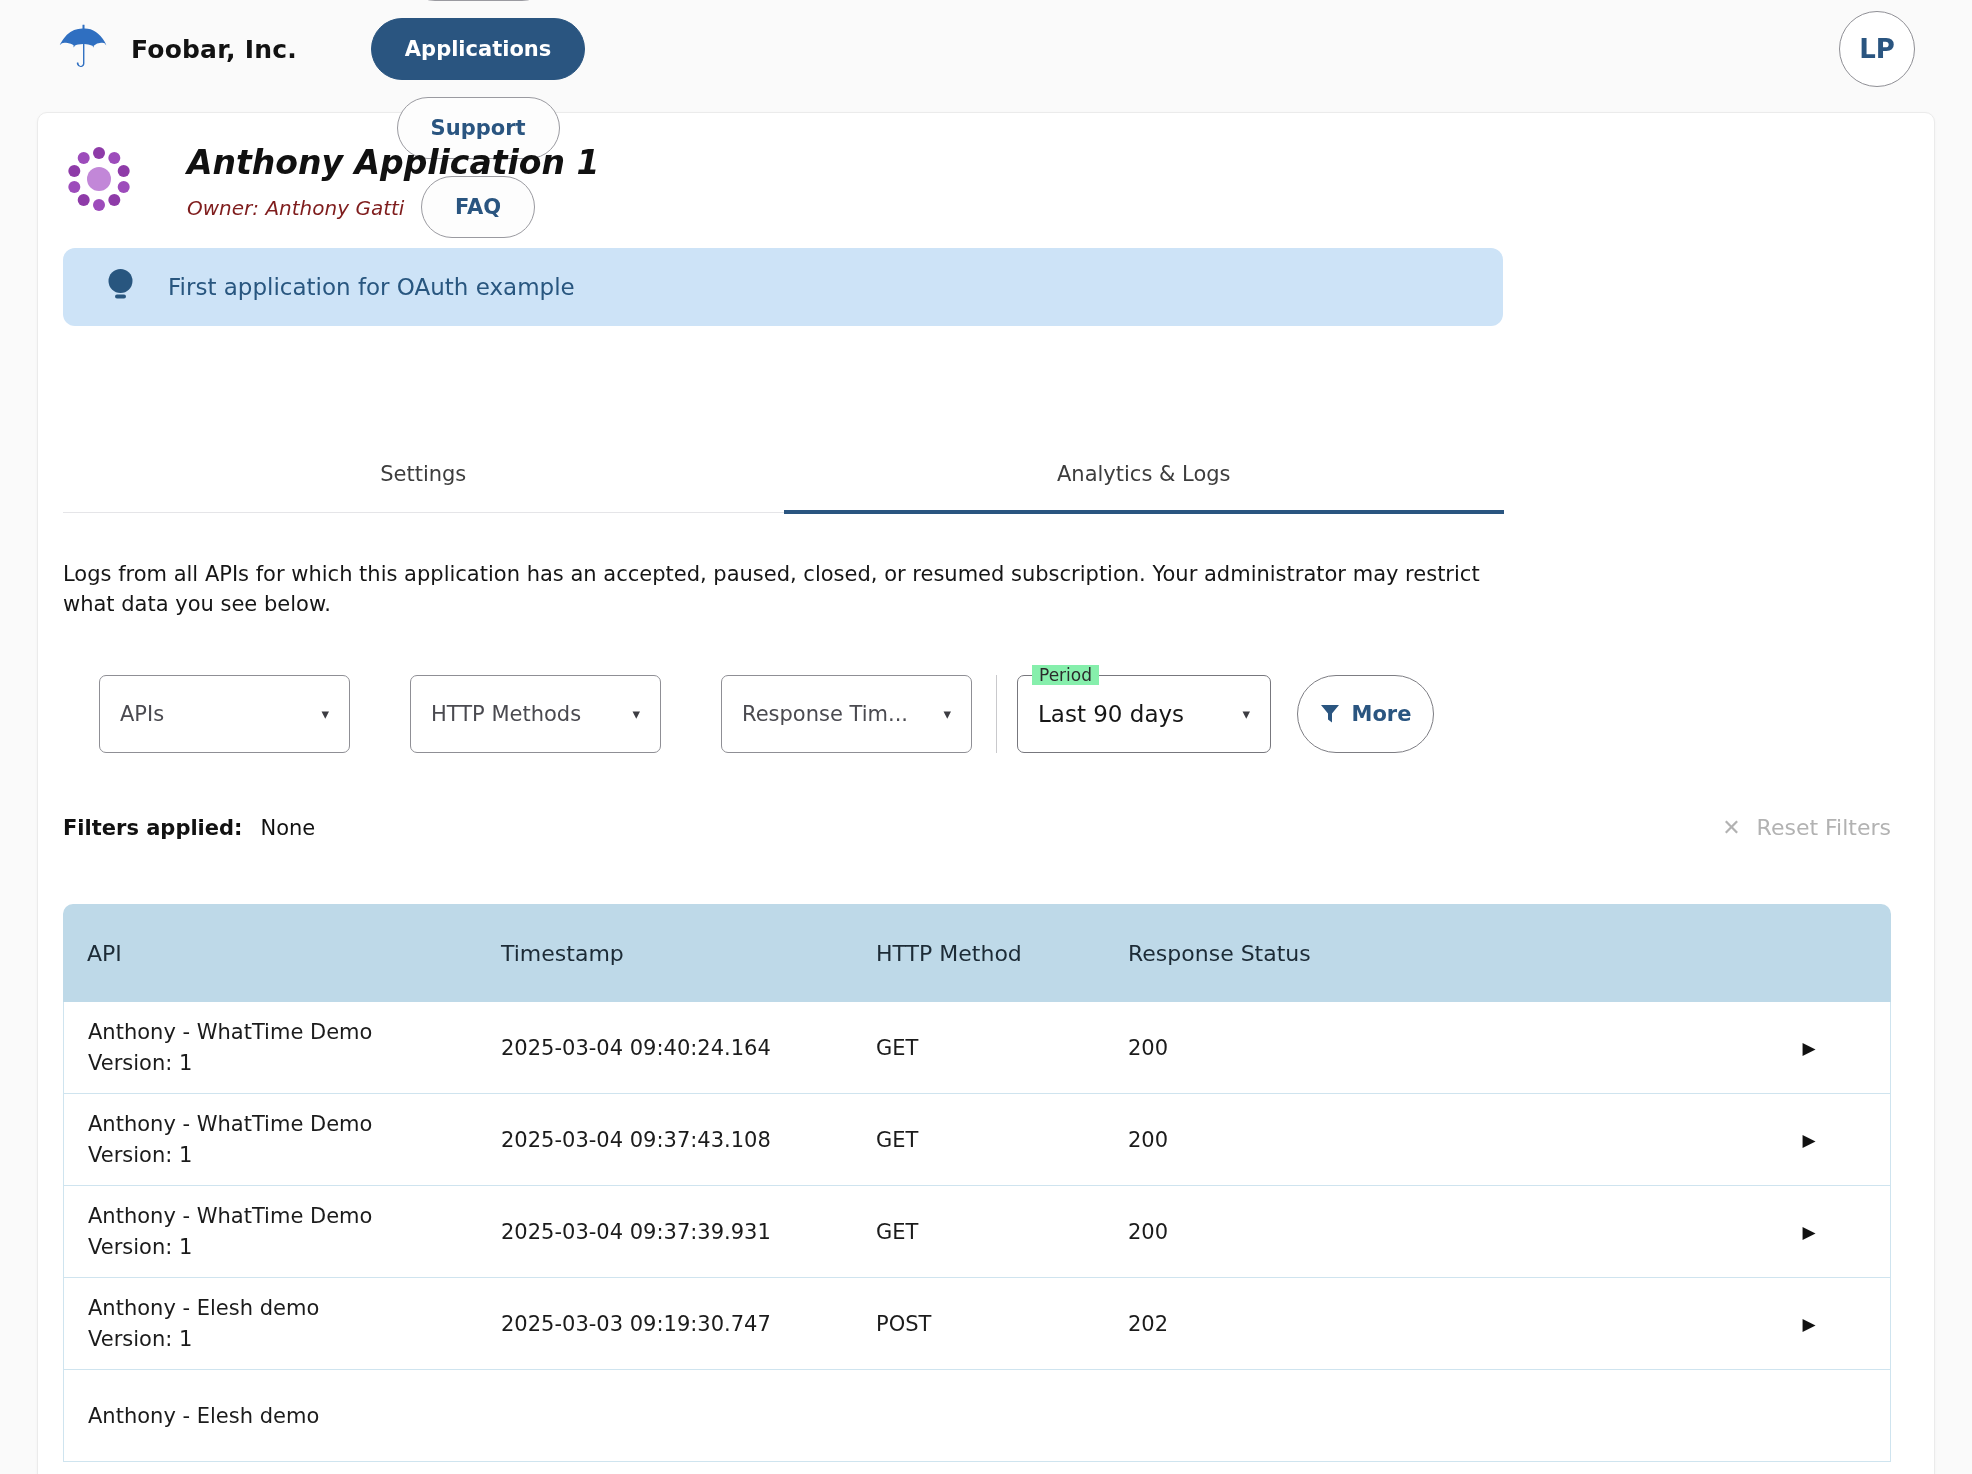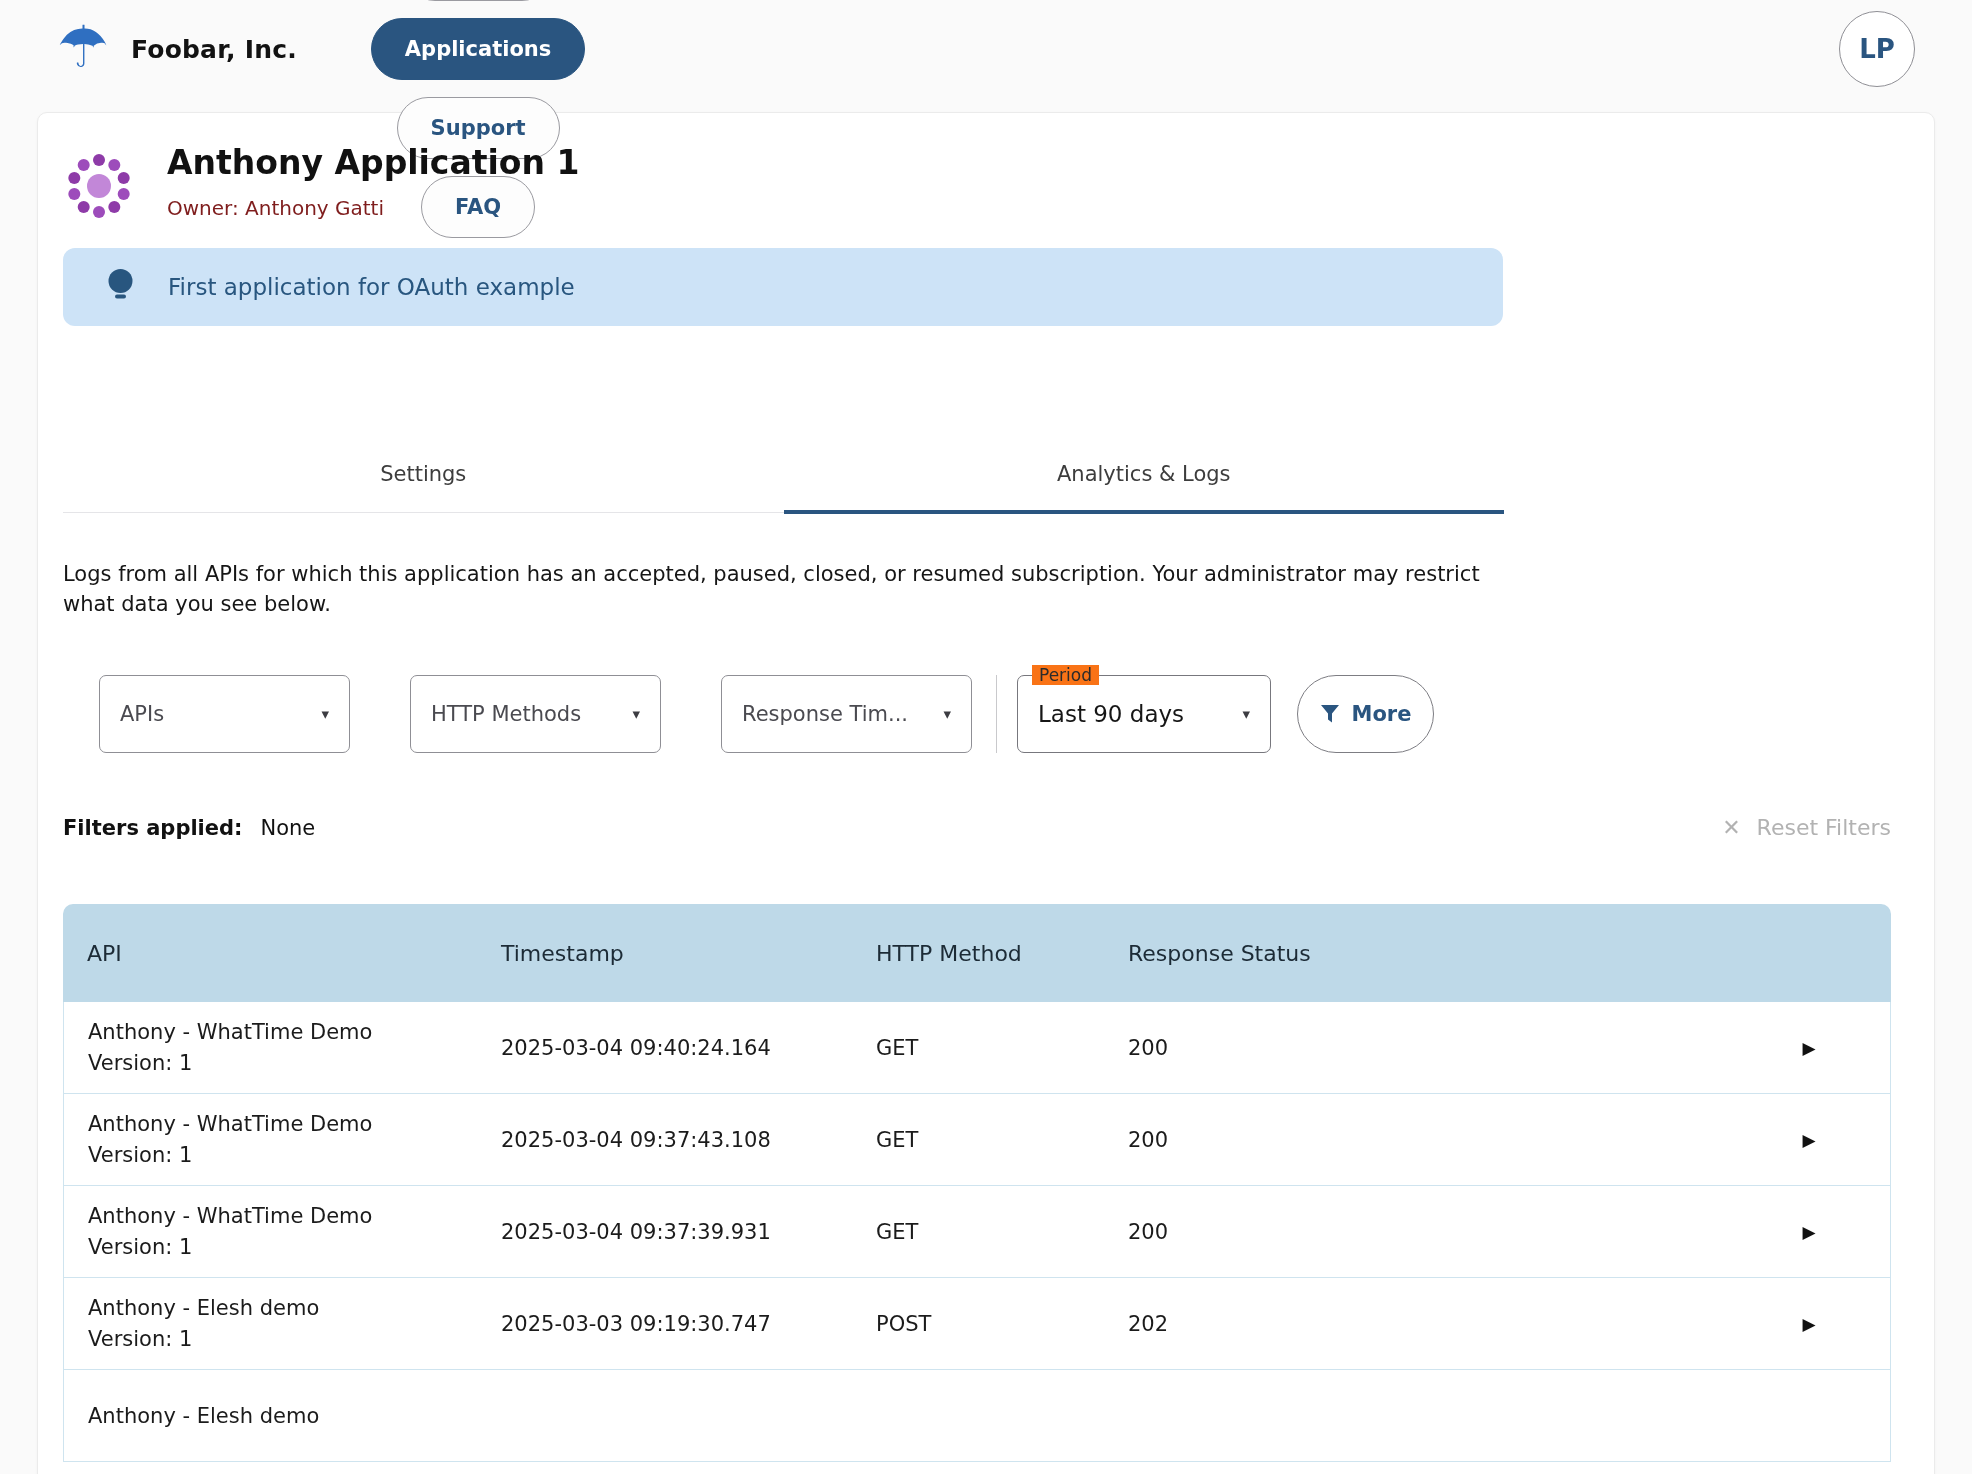--- a/index.html
+++ b/index.html
@@ -28,21 +28,21 @@
     font-size:26px; font-weight:600; display:flex; align-items:center; justify-content:center;
   }
 
   
   .card {
     margin:14px 37px 0; background:#ffffff; border:1px solid #ebebeb;
     border-radius:10px; height:1600px; padding:28px 25px 0;
     box-shadow:0 1px 3px rgba(0,0,0,.04);
   }
 
-  .app-head { display:flex; align-items:flex-end; gap:32px; }
+  .app-head { display:flex; align-items:flex-start; gap:52px;font-style:italic; }
   .app-icon { width:72px; height:72px; }
   .app-title { font-size:33px; font-weight:600; color:#111111; margin-top:2px; }
   .app-owner { font-size:20px; color:#7f1d1d; margin-top:14px; }
 
   .banner {
     margin-top:28px; width:1440px; height:78px; background:#cde3f7; border-radius:12px;
     display:flex; align-items:center; padding:0 44px; gap:34px;
   }
   .banner-text { color:#28567f; font-size:23px; font-weight:500; }
 
@@ -65,21 +65,21 @@
     font-size:21px; color:#4a4a50; cursor:pointer; margin-right:24px;margin-left:36px;
   }
   .caret { font-size:15px; color:#3c3c42; }
   .vdivider { width:1px; height:78px; background:#c9c9cc; margin:0 20px 0 0; }
   .period {
     position:relative; width:254px; height:78px; border:1px solid #77777d; border-radius:7px;
     display:flex; align-items:center; justify-content:space-between; padding:0 20px;
     margin-right:26px; cursor:pointer; background:#fff;
   }
   .period-legend {
-    position:absolute; top:-11px; left:14px; background:#f97316; padding:0 7px;
+    position:absolute; top:-11px; left:14px; background:#86efac; padding:0 7px;
     font-size:17px; color:#2b2b2b;
   }
   .period-value { font-size:23px; color:#161616; }
   .btn-more {
     width:137px; height:78px; border-radius:39px; border:1px solid #7d7d83; background:#fff;
     color:#2a5580; font-size:21px; font-weight:600; display:flex; align-items:center;
     justify-content:center; gap:12px; cursor:pointer; margin-right:24px;
     font-family:"DejaVu Sans", sans-serif;
   }
   .btn-search {

